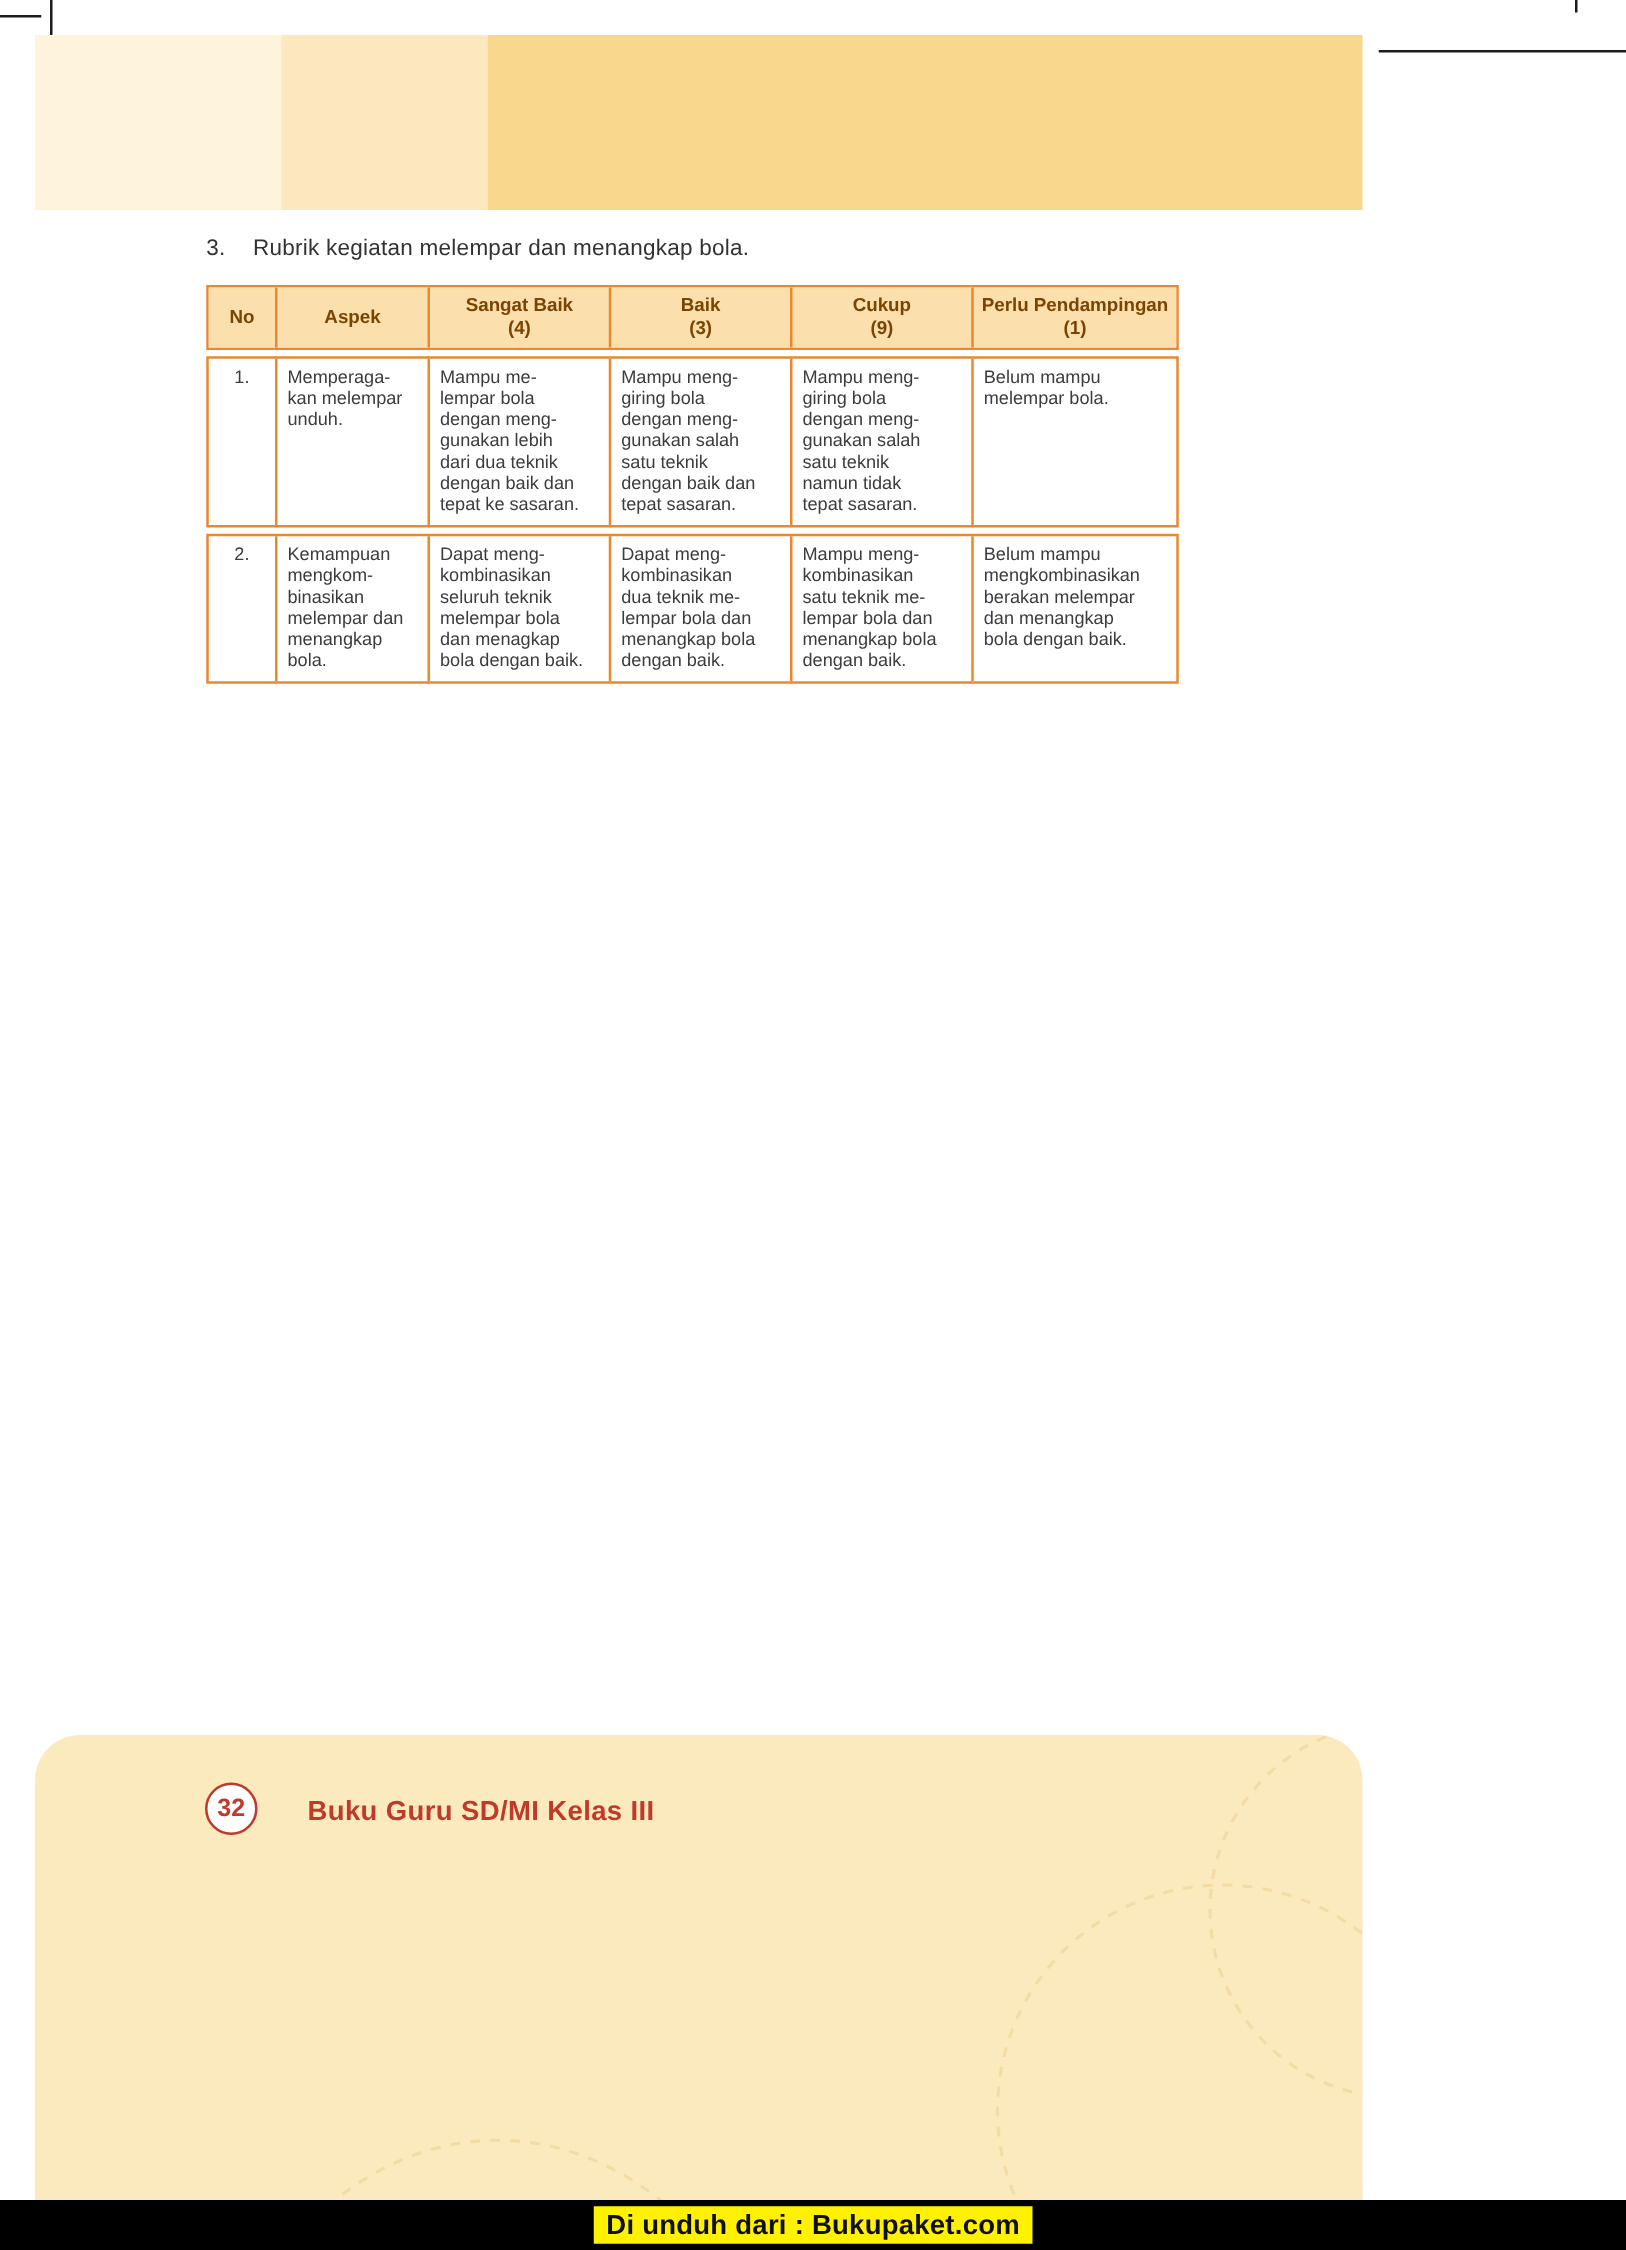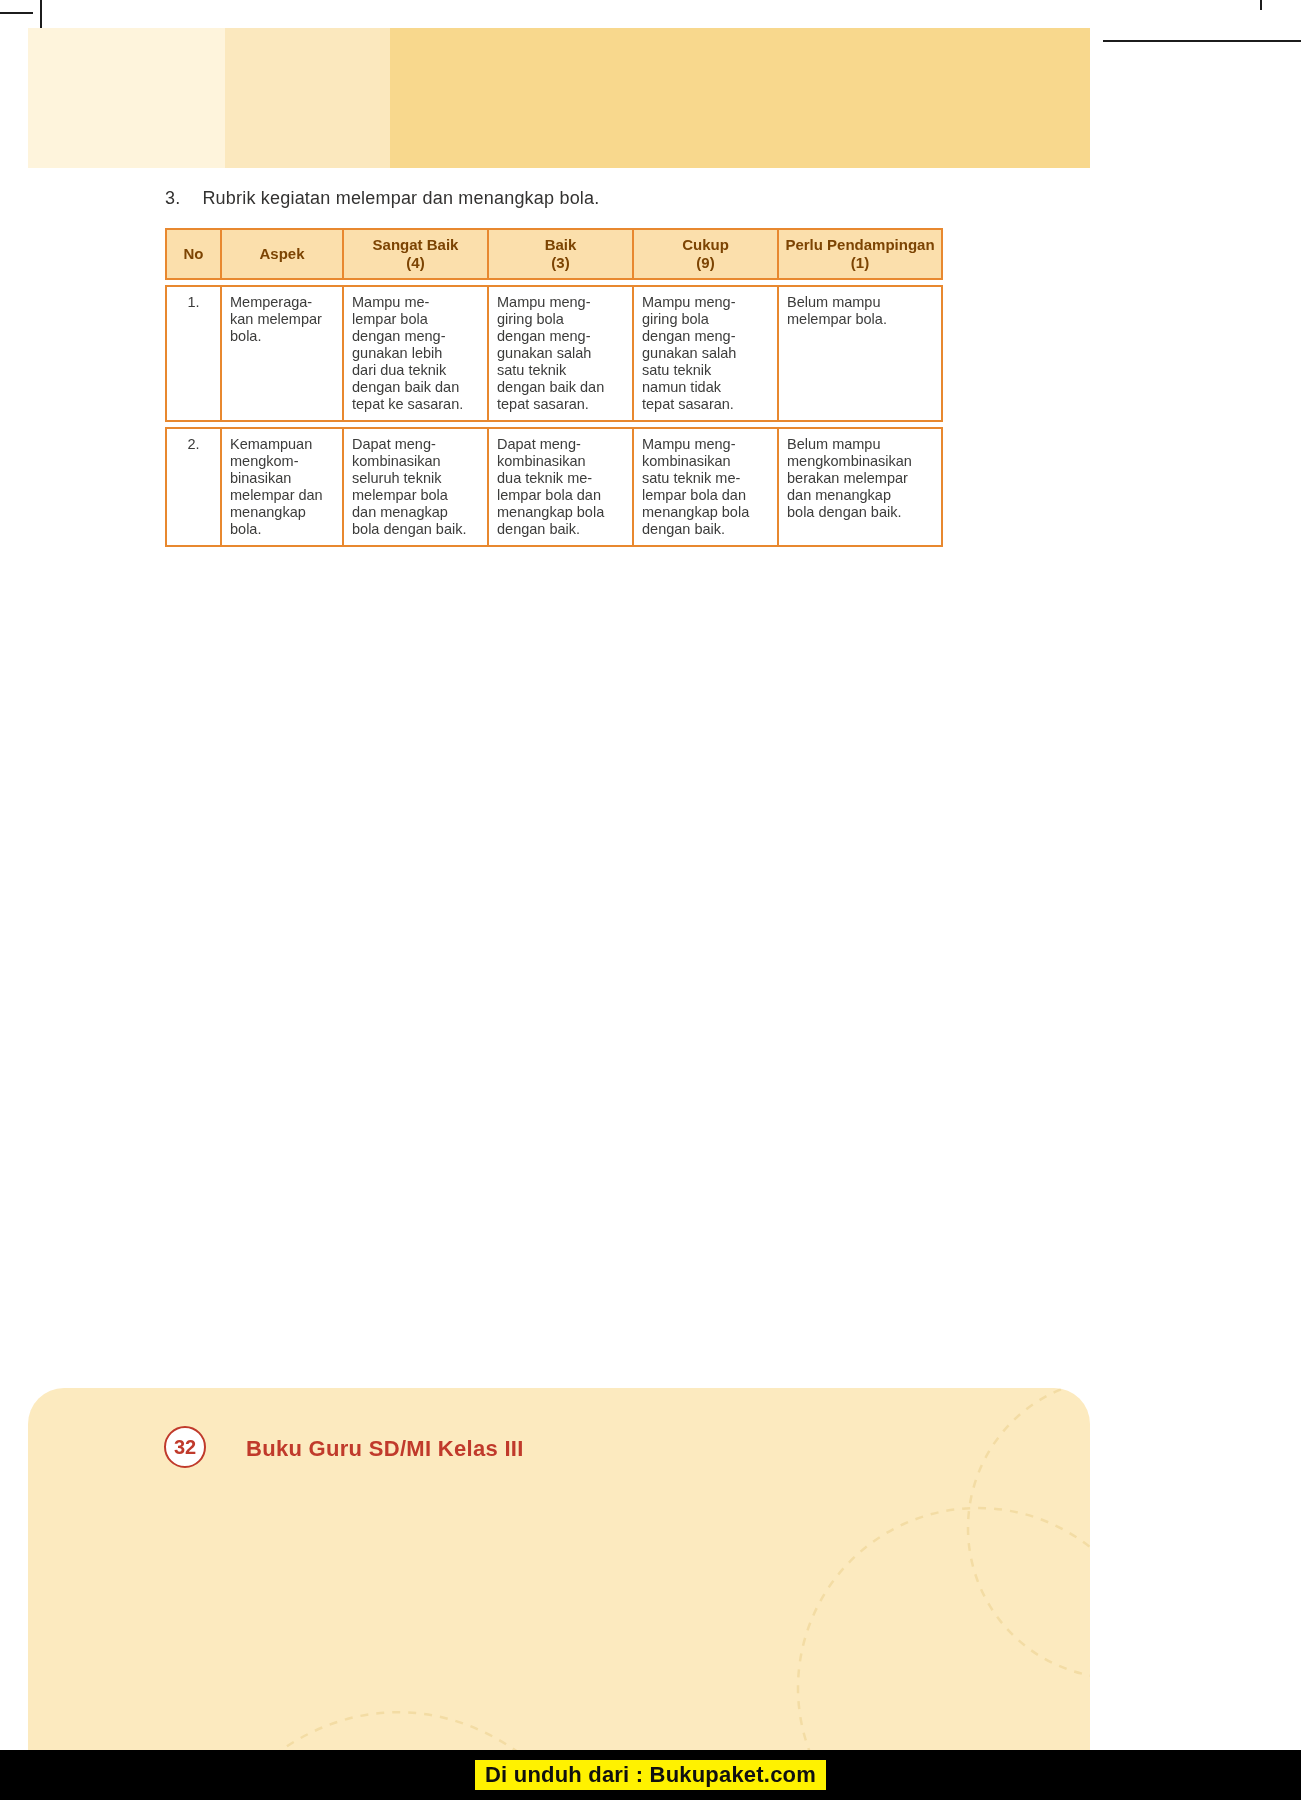--- a/index.html
+++ b/index.html
@@ -59,21 +59,21 @@
     color:#C03A2B; font-weight:bold; font-size:20px;
     display:flex; align-items:center; justify-content:center;
   }
   .book-title {
     position:absolute; left:218px; top:48px;
     color:#C03A2B; font-weight:bold; font-size:22px; letter-spacing:0.3px;
   }
 
   
   .watermark-bar {
-    position:absolute; left:0; bottom:0; width:1301px; height:50px;
+    position:absolute; left:0; bottom:0; width:1301px; height:40px;
     background:#000000; display:flex; align-items:center; justify-content:center;
   }
   .watermark-text {
     background:#FFF200; color:#101010; font-weight:bold; font-size:22px;
     padding:2px 10px; letter-spacing:0.2px;
   }
 </style>
 </head>
 <body>
 
@@ -107,21 +107,21 @@
       <div class="t-cell">Cukup
 (9)</div>
       <div class="t-cell">Perlu Pendampingan
 (1)</div>
     </div>
 
     <div class="t-row">
       <div class="t-cell no-cell">1.</div>
       <div class="t-cell">Memperaga-
 kan melempar
-bola.</div>
+unduh.</div>
       <div class="t-cell">Mampu me-
 lempar bola
 dengan meng-
 gunakan lebih
 dari dua teknik
 dengan baik dan
 tepat ke sasaran.</div>
       <div class="t-cell">Mampu meng-
 giring bola
 dengan meng-

